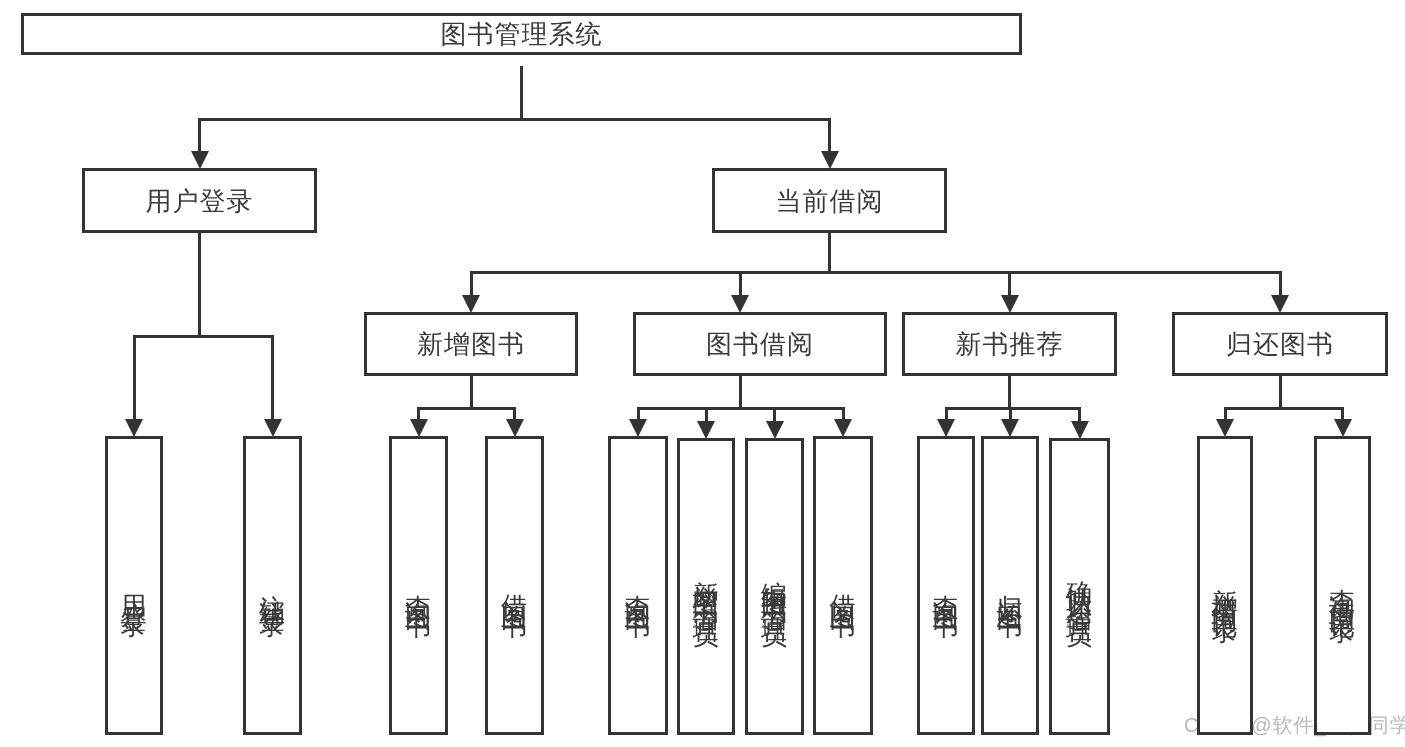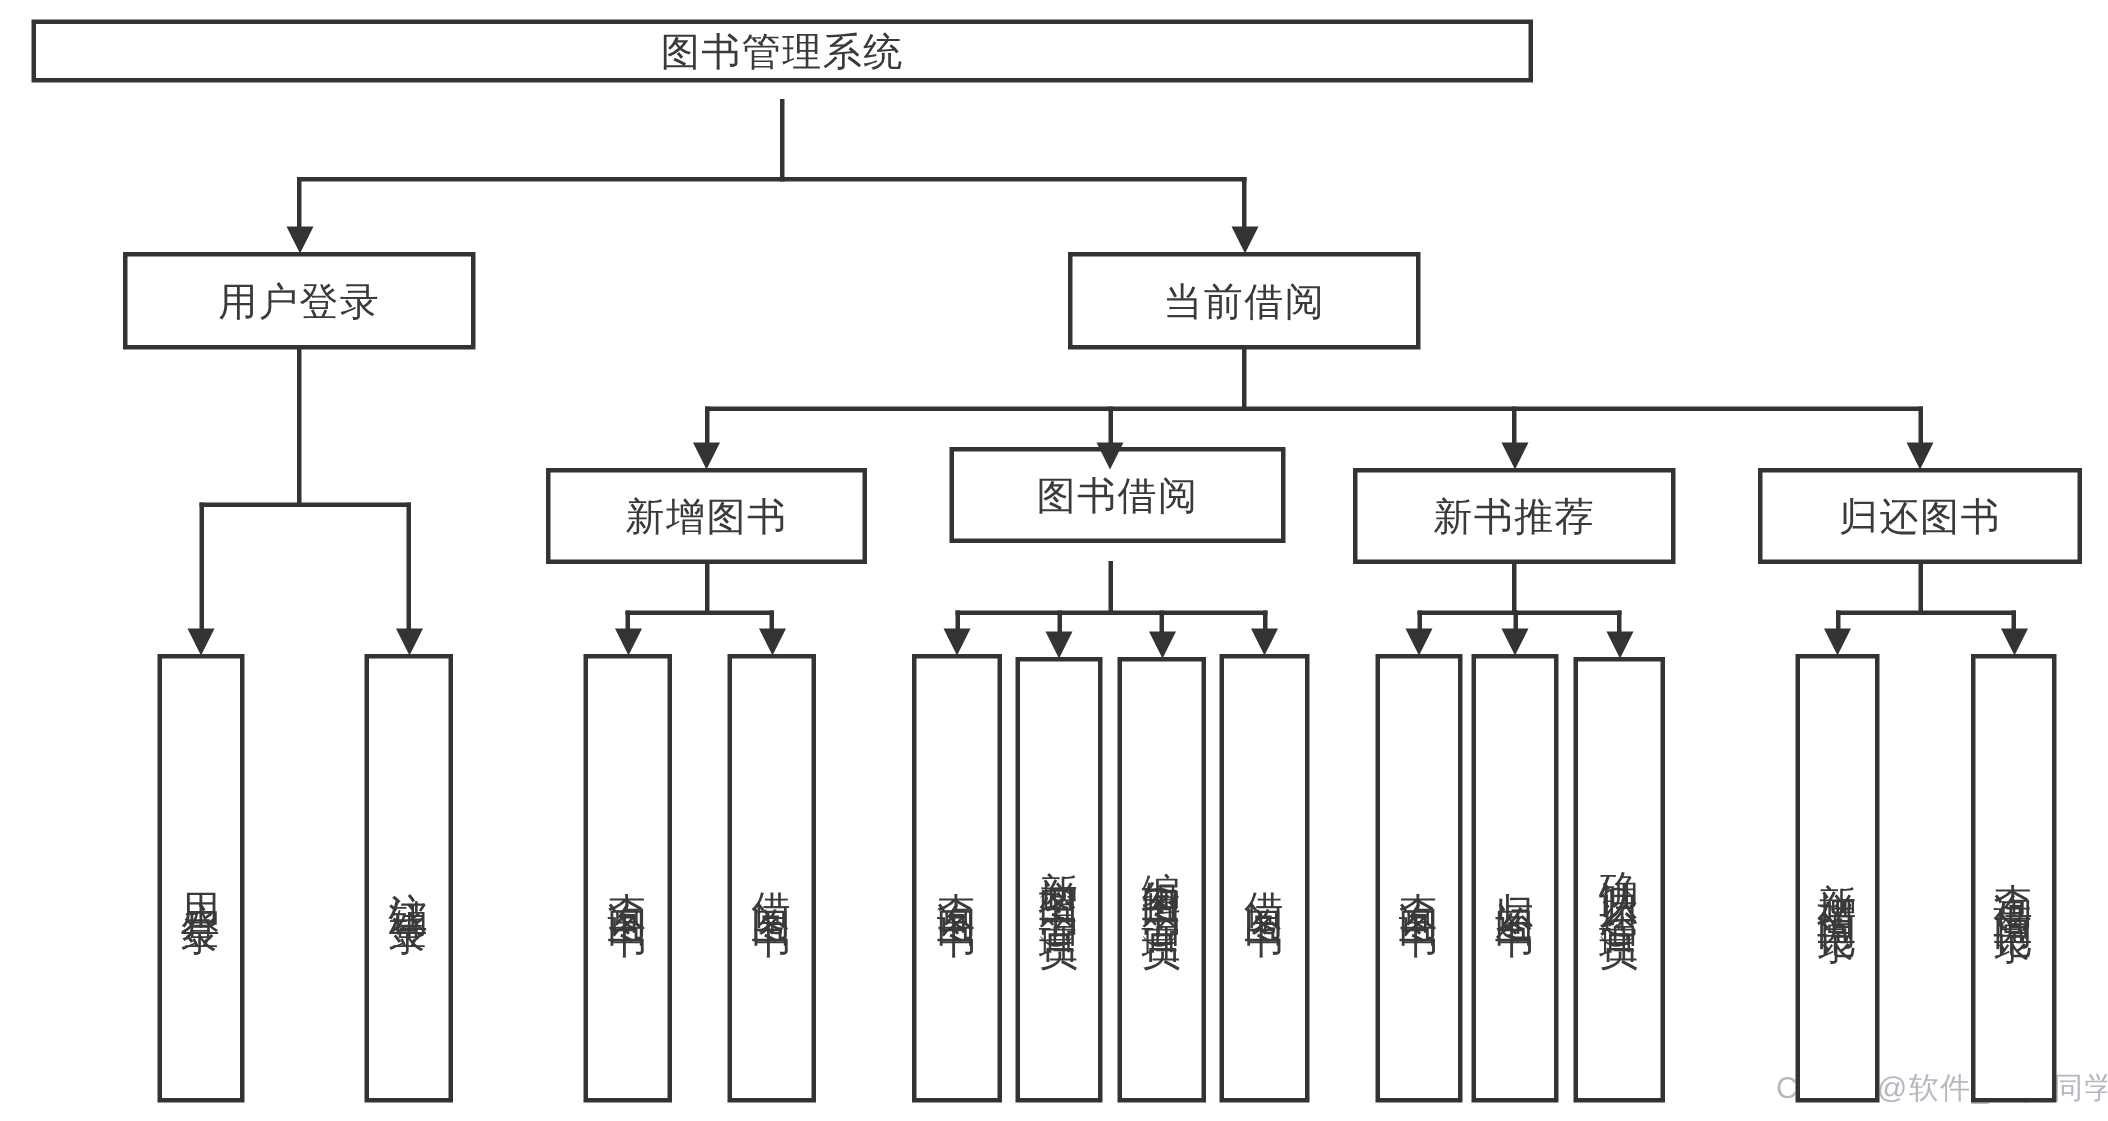--- a/index.html
+++ b/index.html
@@ -46,21 +46,21 @@
     </div>
     <div class="box" style="left: 82px; top: 168px; width: 235px; height: 65px;">
       <span>用户登录</span>
     </div>
     <div class="box" style="left: 712px; top: 168px; width: 235px; height: 65px;">
       <span>当前借阅</span>
     </div>
     <div class="box" style="left: 364px; top: 312px; width: 214px; height: 64px;">
       <span>新增图书</span>
     </div>
-    <div class="box" style="left: 633px; top: 298px; width: 224px; height: 64px; justify-content: center;">
+    <div class="box" style="left: 633px; top: 312px; width: 254px; height: 64px; justify-content: center;">
       <span>图书借阅</span>
     </div>
     <div class="box" style="left: 902px; top: 312px; width: 215px; height: 64px;">
       <span>新书推荐</span>
     </div>
     <div class="box" style="left: 1172px; top: 312px; width: 216px; height: 64px;">
       <span>归还图书</span>
     </div>
     <div class="box v" style="left: 105px; top: 436px; width: 58px; height: 299px;">
       <span>用户登录</span>

